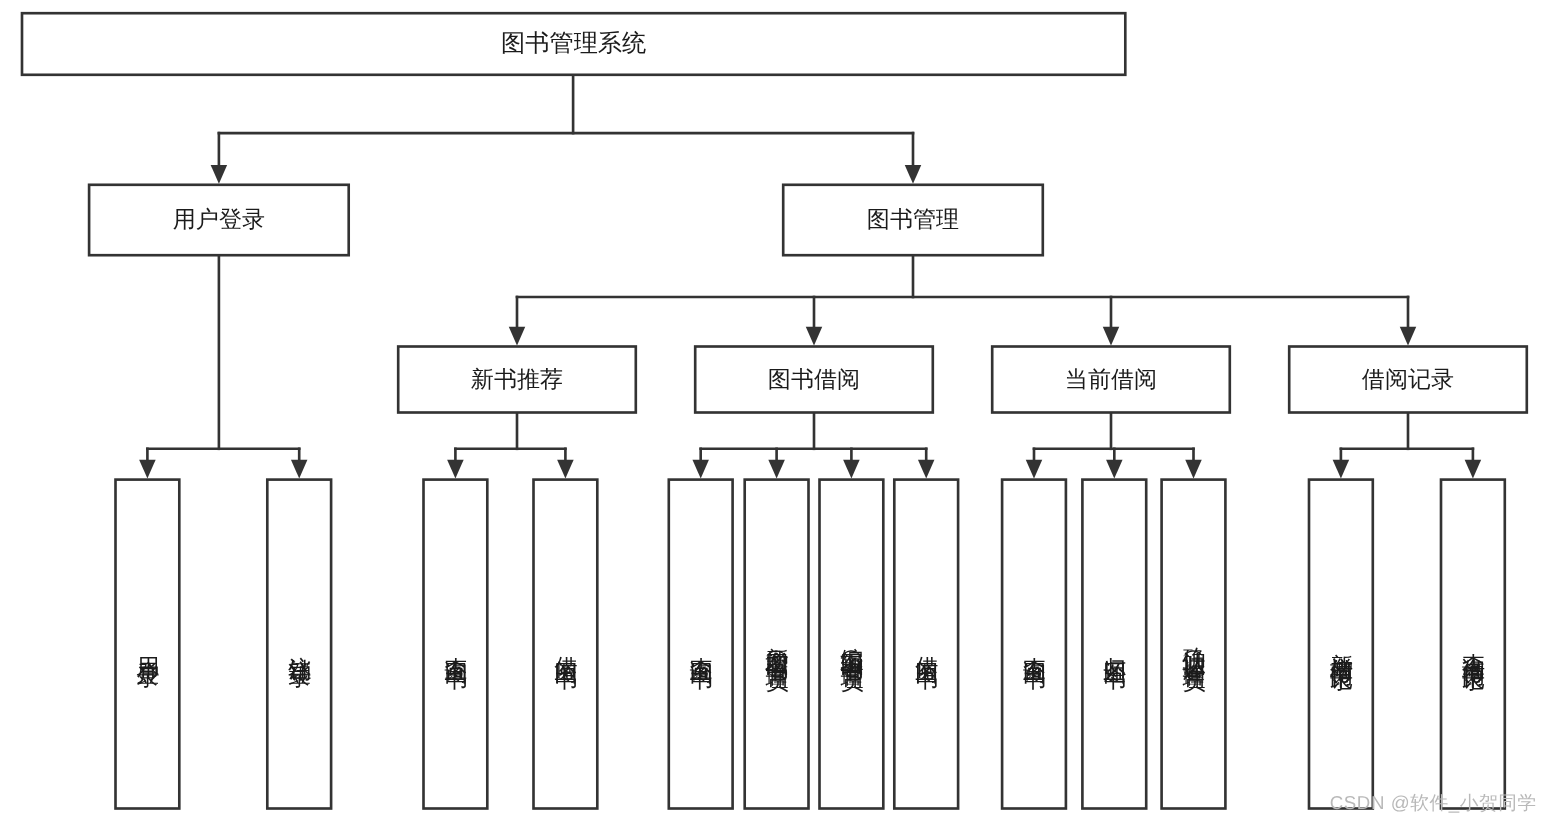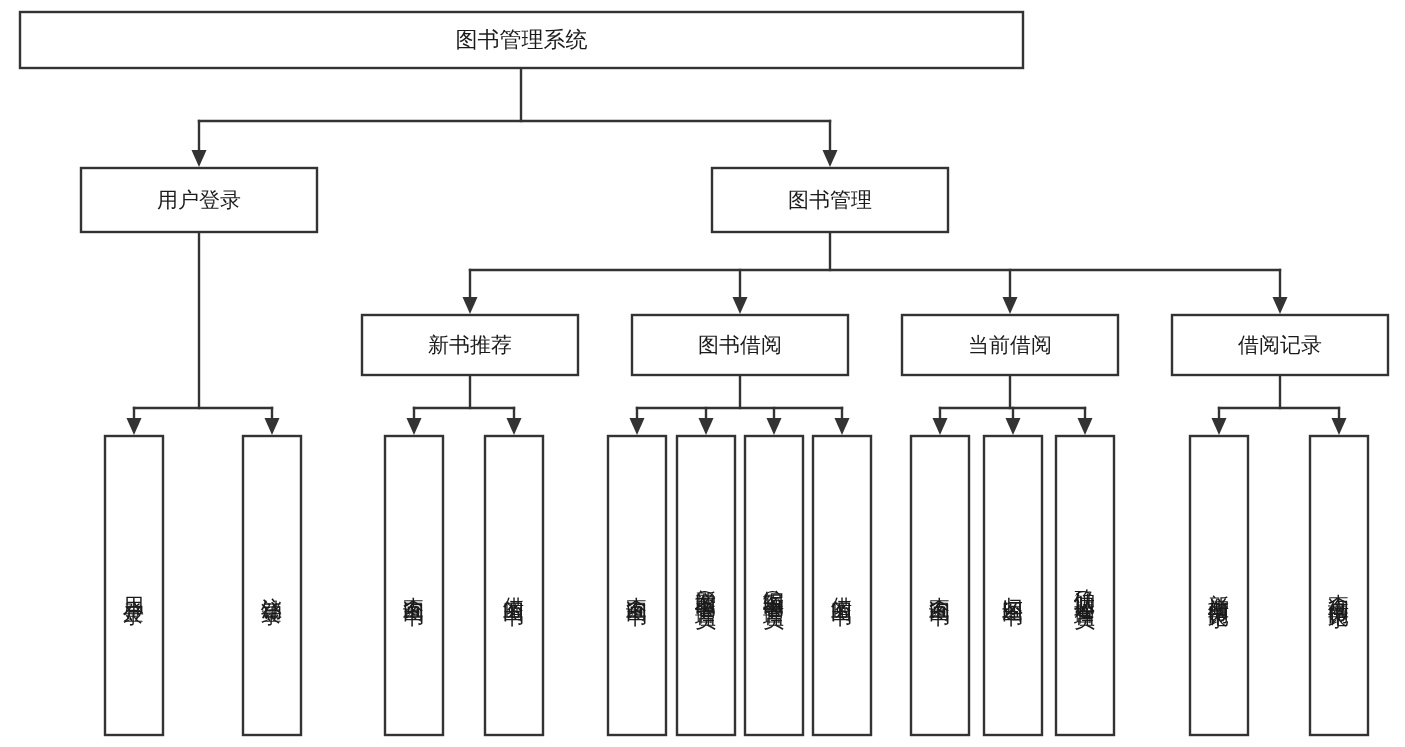--- a/index.html
+++ b/index.html
@@ -180,13 +180,14 @@
       <div class="leaf-label" style="left: 677px; top: 436px; width: 58px; height: 299px;">新增图书（管理员）</div>
       <div class="leaf-label" style="left: 745px; top: 436px; width: 58px; height: 299px;">编辑图书（管理员）</div>
       <div class="leaf-label" style="left: 813px; top: 436px; width: 58px; height: 299px;">借阅图书</div>
       <div class="leaf-label" style="left: 911px; top: 436px; width: 58px; height: 299px;">查询图书</div>
       <div class="leaf-label" style="left: 984px; top: 436px; width: 58px; height: 299px;">归还图书</div>
       <div class="leaf-label" style="left: 1056px; top: 436px; width: 58px; height: 299px;">确认归还（管理员）</div>
       <div class="leaf-label" style="left: 1190px; top: 436px; width: 58px; height: 299px;">新增借阅记录</div>
       <div class="leaf-label" style="left: 1310px; top: 436px; width: 58px; height: 299px;">查询借阅记录</div>
     </div>
 
+  <div class="watermark">CSDN @软件_小贺同学</div>
 </div>
 
 </body></html>

